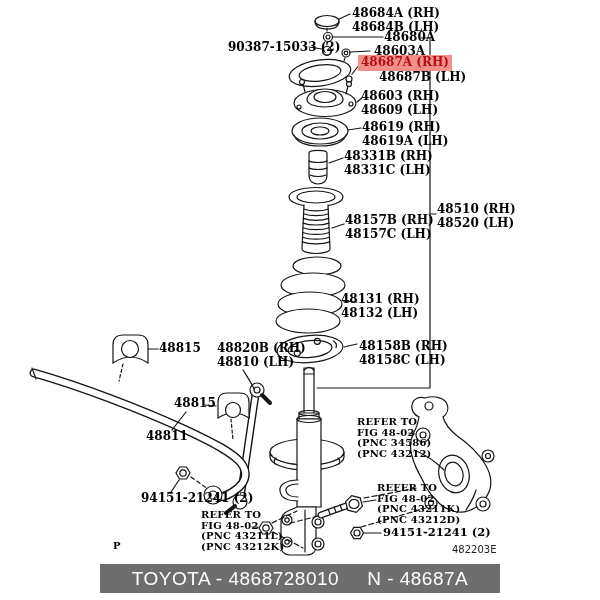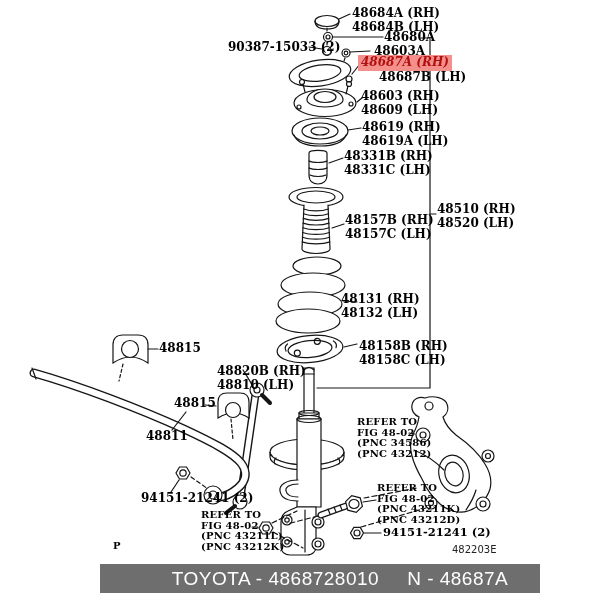--- a/index.html
+++ b/index.html
@@ -4,29 +4,29 @@
 <style>
   html,body{margin:0;padding:0;background:#fff;}
   .stage{position:relative;width:568px;height:600px;background:#ffffff;overflow:hidden;
          font-family:"DejaVu Serif",serif;}
   .art{position:absolute;left:0;top:0;}
   .plabel{position:absolute;font-weight:bold;font-size:12px;line-height:13.5px;
           color:#000;white-space:nowrap;}
   .plabel div{white-space:nowrap;}
   .rlabel{position:absolute;font-weight:bold;font-size:10px;line-height:10.5px;
           color:#000;white-space:nowrap;letter-spacing:0.2px;}
-  .hl{display:inline-block;padding:1px 3px;margin-left:-3px;font-style:italic;}
+  .hl{display:inline-block;padding:1px 3px;margin-left:-3px;}
   .hl + div{margin-left:18px;}
   .code{position:absolute;font-family:"DejaVu Sans",sans-serif;font-size:10px;
         font-weight:normal;color:#222;}
   .pmark{position:absolute;font-weight:bold;font-size:10px;color:#000;}
   .footer{position:absolute;left:100px;top:564px;width:400px;height:29px;
           background:#6e6e6e;color:#fff;display:flex;align-items:center;
           justify-content:center;gap:28px;font-family:"Liberation Sans",sans-serif;
-          font-size:19px;letter-spacing:0.5px;padding-left:40px;}
+          font-size:19px;letter-spacing:0.5px;}
   svg *{vector-effect:non-scaling-stroke;}
 </style>
 </head>
 <body>
 
 <div class="stage">
 
   <svg class="art" width="600" height="600" viewBox="0 0 600 600" fill="none" stroke="#151515" stroke-width="1.2" stroke-linecap="round">
 
     <g>
@@ -269,21 +269,21 @@
   <div class="plabel" style="left:341px;top:293px">
     <div>48131 (RH)</div>
     <div>48132 (LH)</div>
   </div>
 
   <div class="plabel" style="left:359px;top:340px">
     <div>48158B (RH)</div>
     <div>48158C (LH)</div>
   </div>
 
-  <div class="plabel" style="left:217px;top:365px">
+  <div class="plabel" style="left:217px;top:342px">
     <div>48820B (RH)</div>
     <div>48810 (LH)</div>
   </div>
 
   <div class="plabel" style="left:159px;top:342px">
     <div>48815</div>
   </div>
 
   <div class="plabel" style="left:174px;top:397px">
     <div>48815</div>

